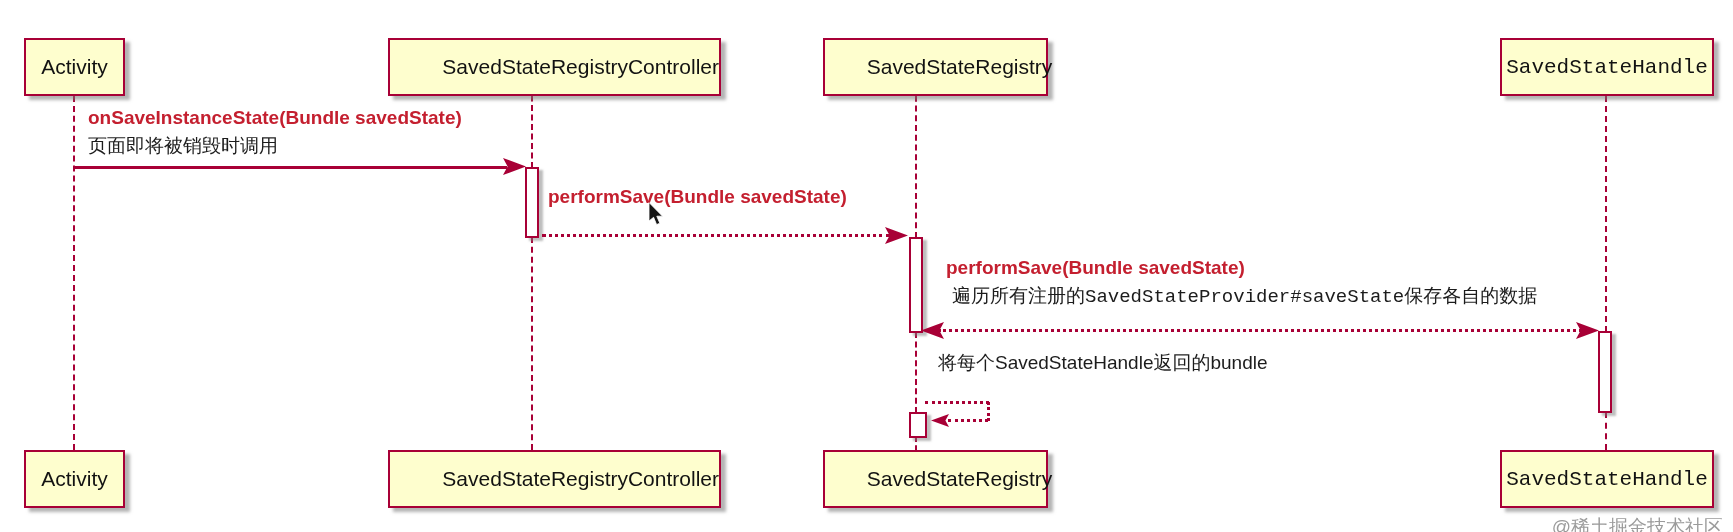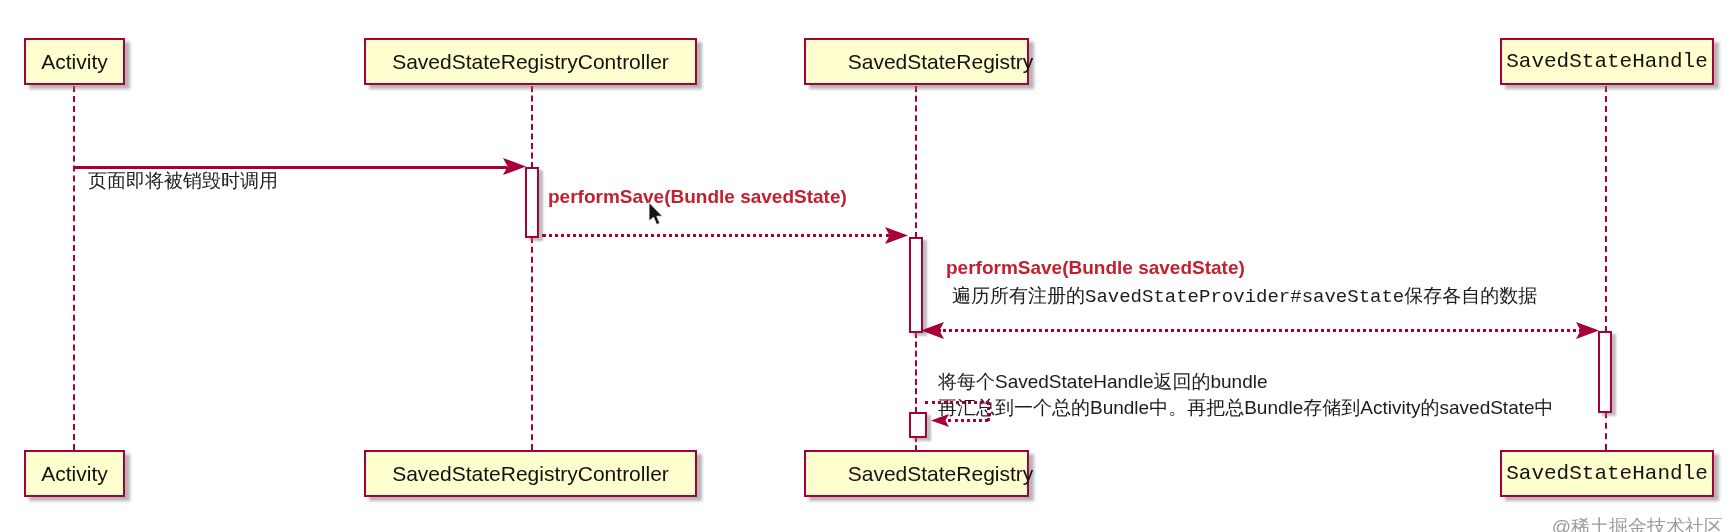--- a/index.html
+++ b/index.html
@@ -2,30 +2,30 @@
 <html><head>
 <meta charset="utf-8">
 <style>
   html,body{margin:0;padding:0;background:#ffffff;}
   .stage{
     position:relative;width:1733px;height:532px;background:#ffffff;overflow:hidden;
     font-family:"Liberation Sans", sans-serif;
   }
   
   .pbox{
-    position:absolute;box-sizing:border-box;height:47px;
+    position:absolute;box-sizing:border-box;height:58px;
     background:#fefece;border:2.5px solid #a80036;color:#121212;
     font-size:21px;display:flex;align-items:center;justify-content:center;
     white-space:nowrap;box-shadow:5px 4px 3px rgba(120,120,120,.55);
   }
   .row-top{top:38px;}
   .row-bottom{top:450px;}
   .p-activity{left:24px;width:101px;}
-  .p-controller{left:364px;width:333px;}
-  .p-registry{left:804px;width:225px;padding-left:48px;}
+  .p-controller{left:388px;width:333px;justify-content:flex-end;}
+  .p-registry{left:823px;width:225px;padding-left:48px;}
   .p-handle{left:1500px;width:214px;font-family:Liberation Mono, monospace;}
   
   .lifeline{position:absolute;width:0;border-left:2.5px dashed #a80036;}
   
   .activation{
     position:absolute;box-sizing:border-box;width:14px;background:#ffffff;
     border:2px solid #a80036;box-shadow:4px 3px 2px rgba(125,125,125,.5);
   }
   
   .mline{position:absolute;height:0;}
@@ -56,37 +56,37 @@
   <div class="lifeline" style="left:915px;top:332px;height:81px;"></div>
   <div class="lifeline" style="left:915px;top:437px;height:13px;"></div>
   <div class="lifeline" style="left:1605px;top:86px;height:246px;"></div>
   <div class="lifeline" style="left:1605px;top:412px;height:38px;"></div>
 
   <div class="activation" style="left:525px;top:167px;height:71px;"></div>
   <div class="activation" style="left:909px;top:237px;height:96px;"></div>
   <div class="activation" style="left:1598px;top:331px;height:82px;"></div>
   <div class="activation" style="left:909px;top:412px;height:26px;width:18px;"></div>
 
-  <div class="msg-note" style="left:88px;top:133px;margin-top:35px;">页面即将被销毁时调用</div>
+  <div class="msg-title" style="left:88px;top:107px;">onSaveInstanceState(Bundle savedState)</div>
+  <div class="msg-note" style="left:88px;top:133px;">页面即将被销毁时调用</div>
   <div class="mline solid" style="left:75px;top:166px;width:432px;"></div>
   <div class="ah" style="left:503px;top:158px;"></div>
 
   <div class="msg-title" style="left:548px;top:186px;">performSave(Bundle savedState)</div>
   <div class="mline dotted" style="left:542px;top:234px;width:348px;"></div>
   <div class="ah" style="left:885px;top:227px;"></div>
 
   <div class="msg-title" style="left:946px;top:257px;">performSave(Bundle savedState)</div>
   <div class="msg-note" style="left:952px;top:284px;font-family:Liberation Mono, monospace;">遍历所有注册的SavedStateProvider#saveState保存各自的数据</div>
   <div class="mline dotted" style="left:938px;top:329px;width:644px;"></div>
   <div class="ah left" style="left:921px;top:322px;"></div>
   <div class="ah" style="left:1576px;top:322px;"></div>
 
-  <div class="msg-note" style="left:938px;top:369px;">
+  <div class="msg-note" style="left:938px;top:350px;">
     <div>将每个SavedStateHandle返回的bundle</div>
-    <div>再汇总到一个总的Bundle中。再把总Bundle存储到Activity的savedState中</div>
   </div>
   <div class="mline dotted" style="left:925px;top:401px;width:64px;"></div>
   <div class="vline dotted" style="left:987px;top:402px;height:19px;"></div>
   <div class="mline dotted" style="left:948px;top:419px;width:40px;"></div>
   <div class="ah sm left" style="left:931px;top:414px;"></div>
 
   <div class="pbox row-top p-activity">
     <span>Activity</span>
   </div>
   <div class="pbox row-top p-controller">

